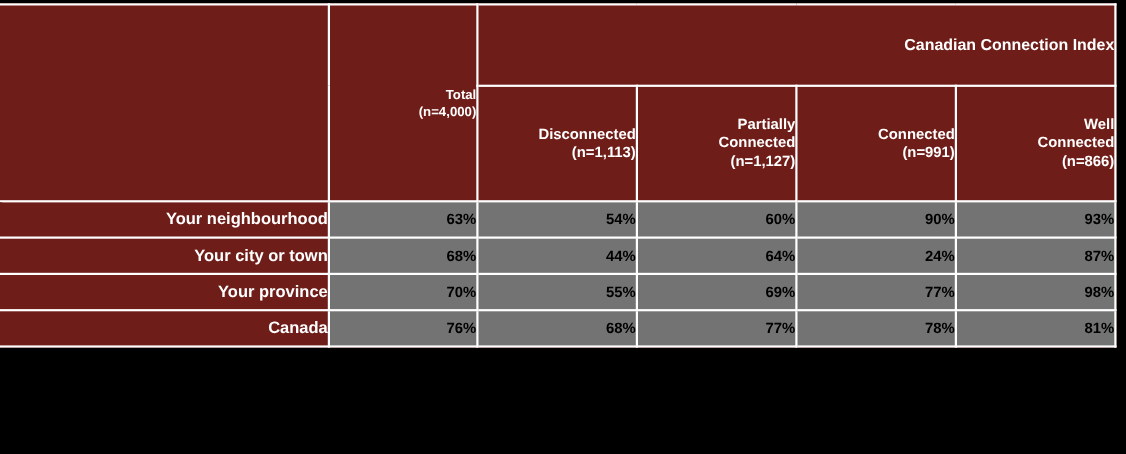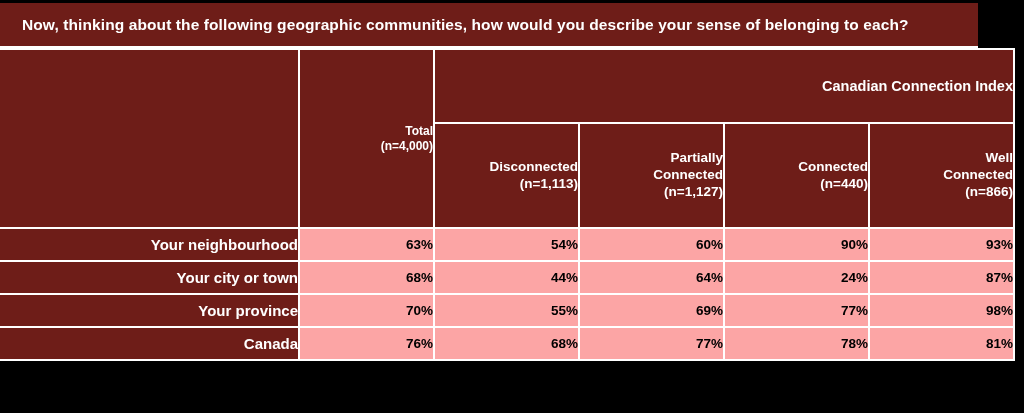--- a/index.html
+++ b/index.html
@@ -97,42 +97,39 @@
 
   .row-label {
     background: #6E1D18;
     color: #ffffff;
     font-weight: bold;
     font-size: 15px;
     height: 33px;
     border-left: 2px solid #6E1D18 !important;
   }
   .datacell {
-    background: #fca5a5;
+    background: #737373;
     color: #000000;
     font-weight: bold;
     font-size: 13.5px;
     height: 33px;
   }
 
   .hdr-row-1 { height: 74px; }
   .hdr-row-2 { height: 105px; margin-left: 28px; }
 
   .nowrap-line { display: block; }
 </style>
 </head>
 <body>
 
 <div id="screen">
 
   <div id="table-frame">
 
-    <div class="title-bar">
-      <span class="title-text">Now, thinking about the following geographic communities, how would you describe your sense of belonging to each?</span>
-    </div>
 
     <table class="survey">
       <colgroup>
         <col class="c-label">
         <col class="c-total">
         <col class="c-seg">
         <col class="c-seg">
         <col class="c-seg">
         <col class="c-seg-last">
       </colgroup>
@@ -150,21 +147,21 @@
             <span class="nowrap-line">Disconnected</span>
             <span class="nowrap-line">(n=1,113)</span>
           </td>
           <td class="hdr hdr-sub">
             <span class="nowrap-line">Partially</span>
             <span class="nowrap-line">Connected</span>
             <span class="nowrap-line">(n=1,127)</span>
           </td>
           <td class="hdr hdr-sub">
             <span class="nowrap-line">Connected</span>
-            <span class="nowrap-line">(n=440)</span>
+            <span class="nowrap-line">(n=991)</span>
           </td>
           <td class="hdr hdr-sub">
             <span class="nowrap-line">Well</span>
             <span class="nowrap-line">Connected</span>
             <span class="nowrap-line">(n=866)</span>
           </td>
         </tr>
       </thead>
       <tbody>
         <tr>

